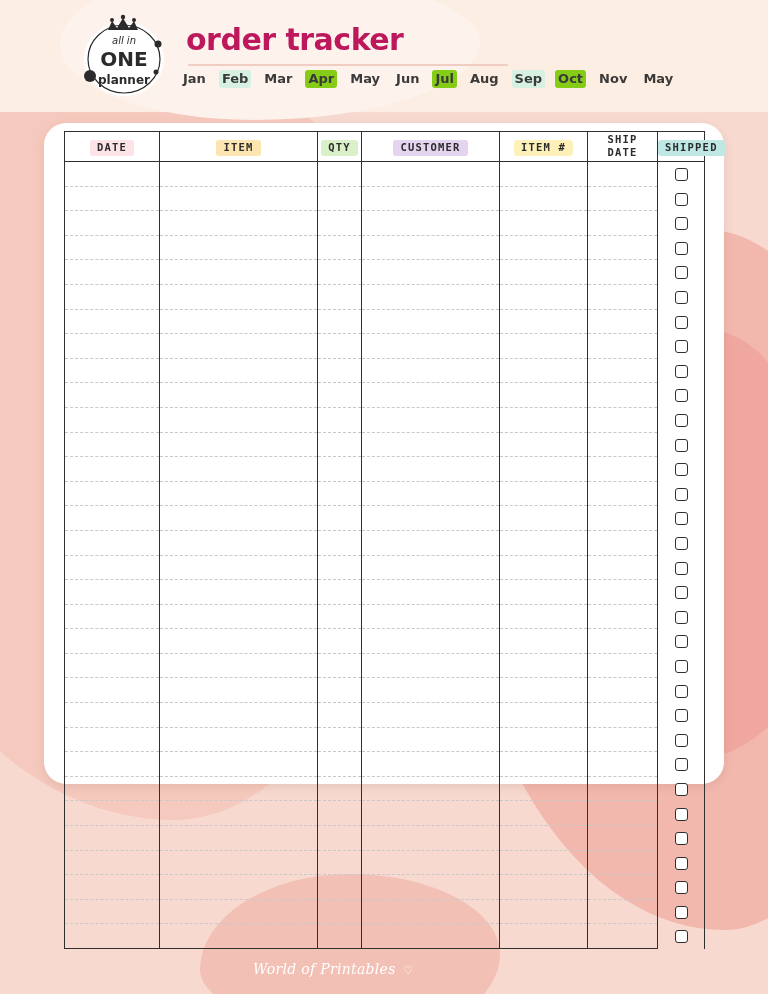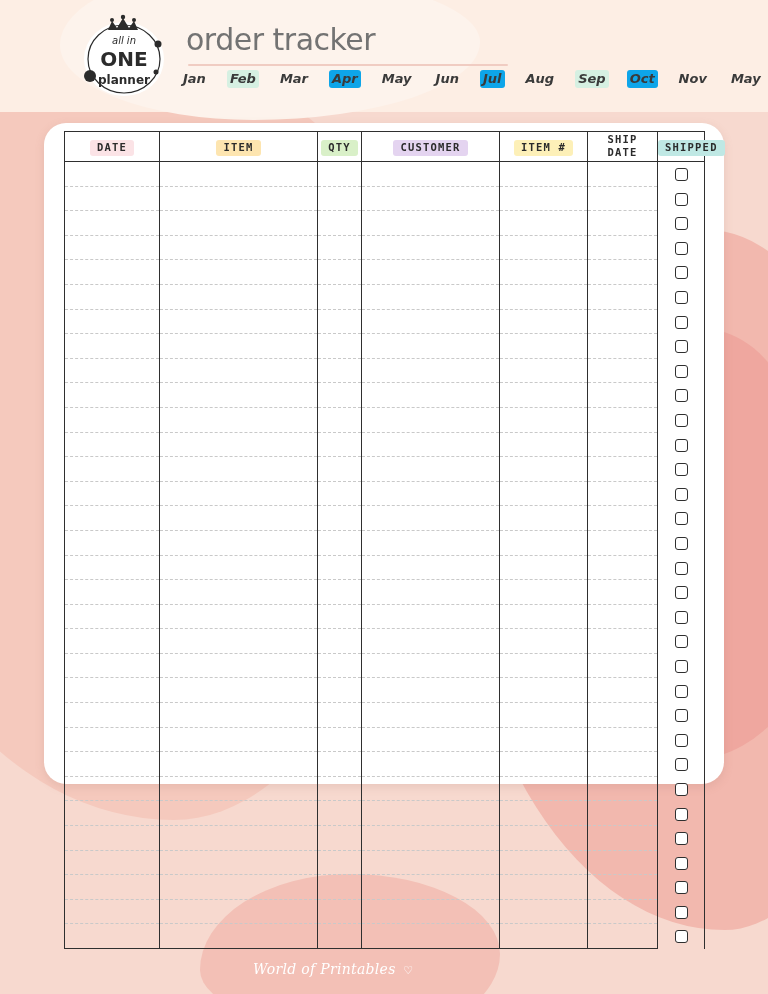--- a/index.html
+++ b/index.html
@@ -66,49 +66,48 @@
     left: 78px; top: 14px;
     width: 92px; height: 86px;
   }
   .logo svg { display: block; }
 
   .title {
     position: absolute;
     left: 186px; top: 22px;
     font-family: "DejaVu Sans", sans-serif;
     font-size: 30px;
-    font-weight: normal;
+    font-weight: bold;
     letter-spacing: -0.5px;
-    color: #737373;
+    color: #be185d;
   }
   .title-underline {
     position: absolute;
     left: 188px; top: 64px;
     width: 320px; height: 2px;
     background: #f0ccc2;
     border-radius: 2px;
   }
   .months {
     position: absolute;
     left: 180px; top: 70px;
     display: flex;
-    gap: 18px;
+    gap: 10px;
     align-items: flex-end;
-    font-style: italic;
   }
   .month {
     font-family: "DejaVu Sans", sans-serif;
     font-size: 13px;
     font-weight: bold;
     color: #3a3a3a;
     padding: 1px 3px;
     border-radius: 3px;
     line-height: 16px;
   }
-  .month.hl-1 { background: #0ea5e9; }
+  .month.hl-1 { background: #84cc16; }
   .month.hl-2 { background: #d6f0e2; }
 
   
   .card {
     position: absolute;
     left: 44px; top: 123px;
     width: 680px; height: 661px;
     background: #ffffff;
     border-radius: 22px;
     box-shadow: 0 3px 10px rgba(160,110,100,0.18);

